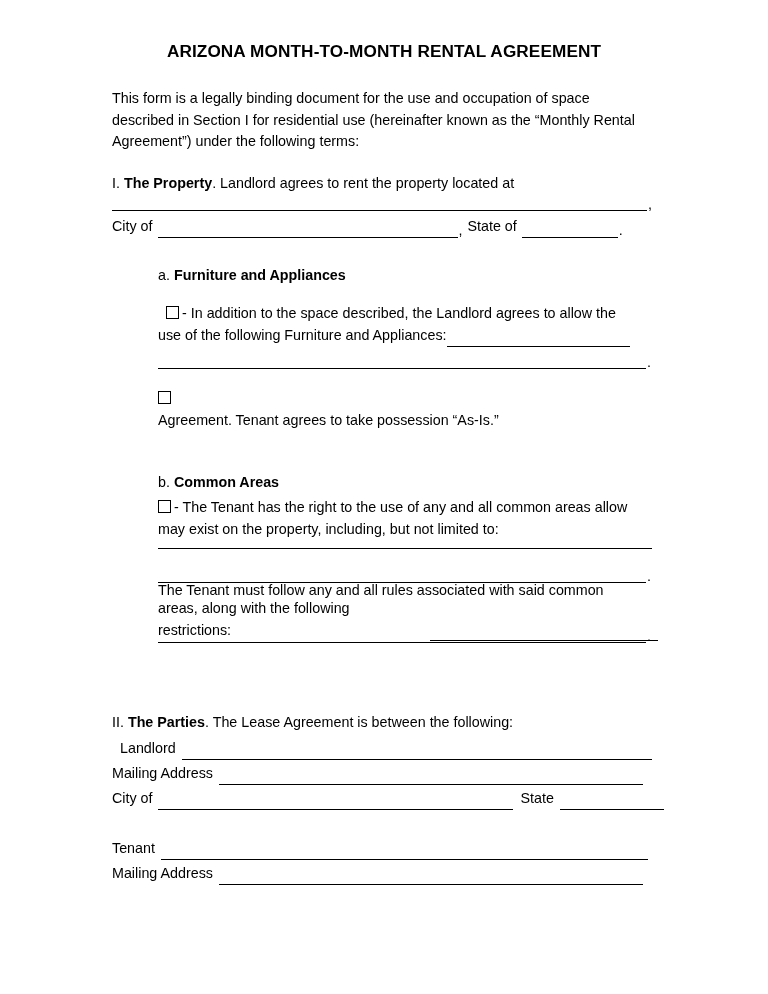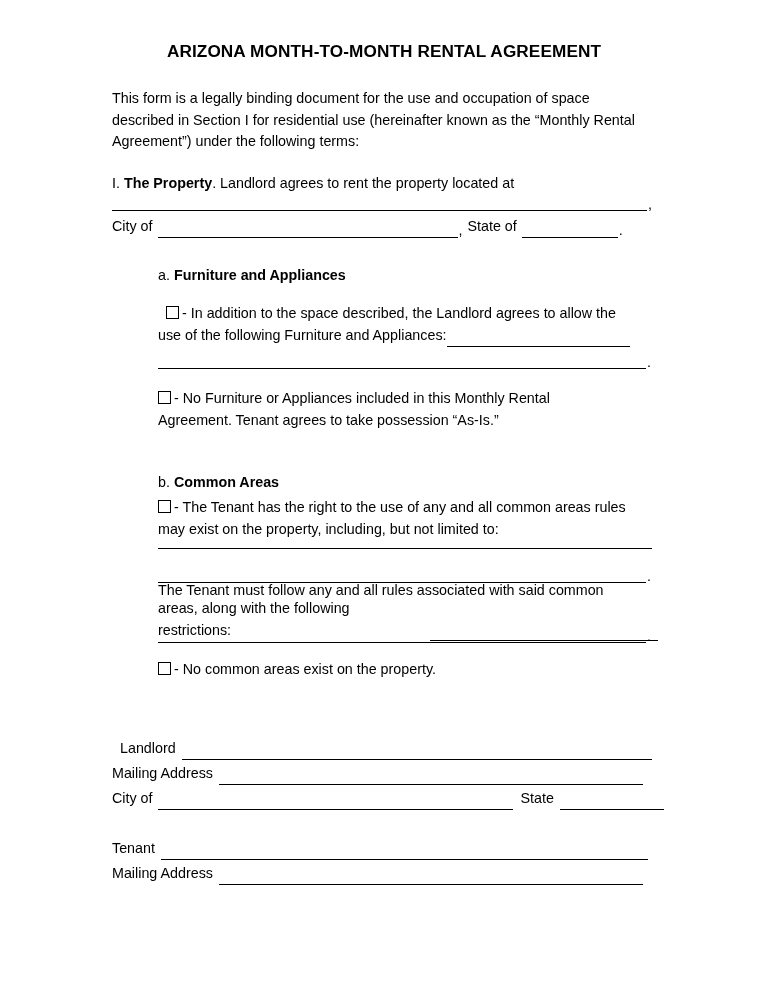--- a/index.html
+++ b/index.html
@@ -120,33 +120,33 @@
   <div class="rule-wrap" style="left:158px; top:325px; width:500px;">
     <span>use of the following Furniture and Appliances:</span>
     <div class="rule" style="width:183px;"></div>
   </div>
   <div class="rule-wrap" style="left:158px; top:355px; width:500px;">
     <div class="rule" style="width:488px;"></div>
     <span class="tail">.</span>
   </div>
 
   <div class="cb-row" style="top:388px;">
-    <span class="cb"></span><span>- No Furniture or Appliances included in this Monthly Rental</span>
+    <span class="cb"></span>
   </div>
   <div class="cb-row" style="top:410px;">
     <span>Agreement. Tenant agrees to take possession “As-Is.”</span>
   </div>
 
   <div class="sub-head" style="top:472px;">
     <span>b.</span>
     <span class="bold">Common Areas</span>
   </div>
 
   <div class="cb-row" style="top:497px; width:510px;">
-    <span class="cb"></span><span>- The Tenant has the right to the use of any and all common areas rules</span>
+    <span class="cb"></span><span>- The Tenant has the right to the use of any and all common areas allow</span>
   </div>
   <div class="cb-row" style="top:519px;">
     <span>may exist on the property, including, but not limited to:</span>
   </div>
 
   <div class="rule-wrap" style="left:158px; top:548px; width:500px;">
     <div class="rule" style="width:494px;"></div>
   </div>
   <div class="rule-wrap" style="left:158px; top:569px; width:500px;">
     <div class="rule" style="width:488px;"></div>
@@ -158,24 +158,25 @@
   </div>
   <div class="rule-wrap" style="left:158px; top:598px; width:500px;">
     <span>areas, along with the following restrictions:</span>
     <div class="rule" style="width:228px; margin-left:4px;"></div>
   </div>
   <div class="rule-wrap" style="left:158px; top:629px; width:500px;">
     <div class="rule" style="width:488px;"></div>
     <span class="tail">.</span>
   </div>
 
-  <div class="cb-row" style="top:659px;">
-    <span class="cb"></span><span>- No common areas exist on the property.</span>
-  </div>
-
+
+  <div class="block" style="top:712px;">
+    <span class="label-inline">II.</span>
+    <span class="bold">The Parties</span><span>. The Lease Agreement is between the following:</span>
+  </div>
 
   <div class="rule-wrap" style="left:112px; top:738px; width:560px;margin-left:8px;">
     <span>Landlord</span>
     <div class="rule" style="width:470px; margin-left:6px;"></div>
   </div>
 
   <div class="rule-wrap" style="left:112px; top:763px; width:560px;">
     <span>Mailing Address</span>
     <div class="rule" style="width:424px; margin-left:6px;"></div>
   </div>

